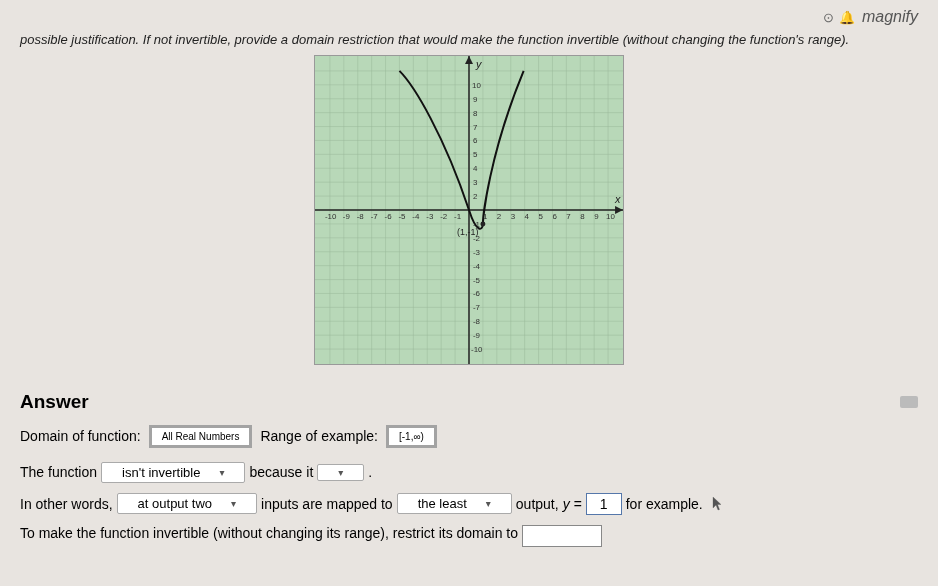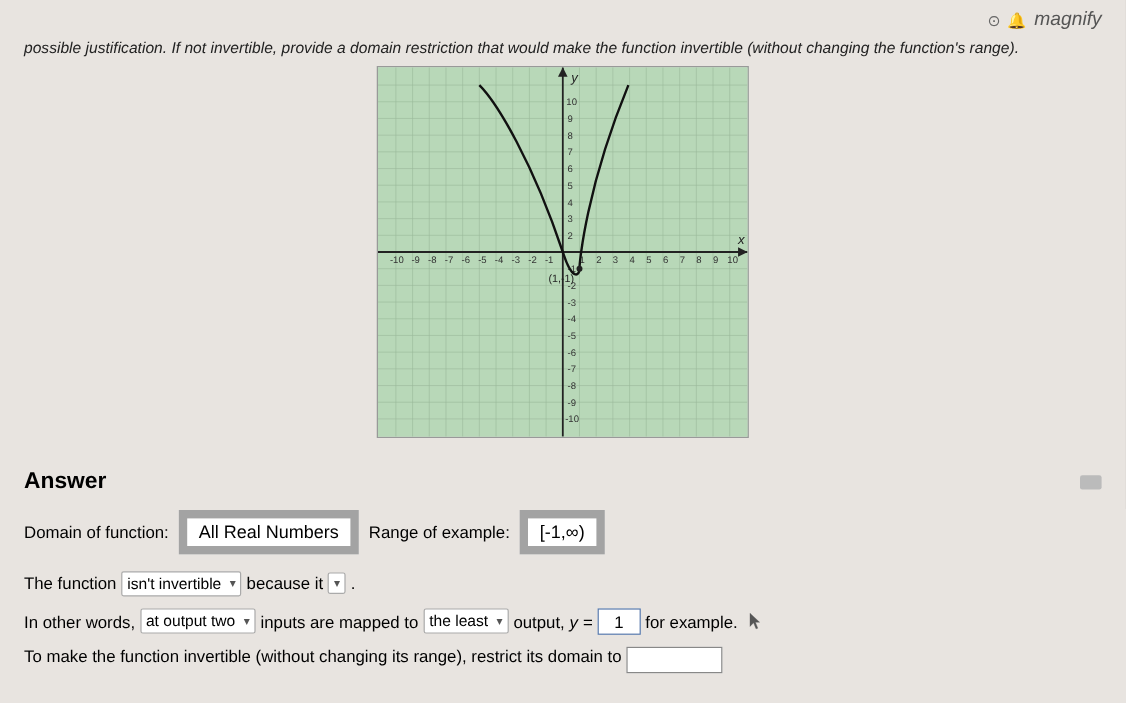--- a/index.html
+++ b/index.html
@@ -69,43 +69,43 @@
     }
     .domain-range-row {
       display: flex;
       align-items: center;
       gap: 8px;
       margin-bottom: 14px;
       font-size: 14px;
       flex-wrap: wrap;
     }
     .box-value {
-      border: 7px solid #a3a3a3;
+      border: 3px solid #a3a3a3;
       background: #fff;
       padding: 3px 10px;
-      font-size: 15px;
+      font-size: 10px;
       min-width: 50px;
       display: inline-block;
     }
     .sentence-row {
       font-size: 14px;
       margin-bottom: 10px;
       display: flex;
       align-items: center;
       flex-wrap: wrap;
       gap: 4px;
     }
     .dropdown {
       border: 1px solid #aaa;
       background: #fff;
-      padding: 2px 4px;
+      padding: 2px 20px;
       font-size: 13px;
       display: inline-flex;
       align-items: center;
-      gap: 7px;
+      gap: 19px;
       cursor: pointer;
       border-radius: 2px;
     }
     .dropdown-arrow {
       font-size: 10px;
       color: #555;
     }
     .input-box {
       border: 1.5px solid #5577aa;
       background: #fff;

